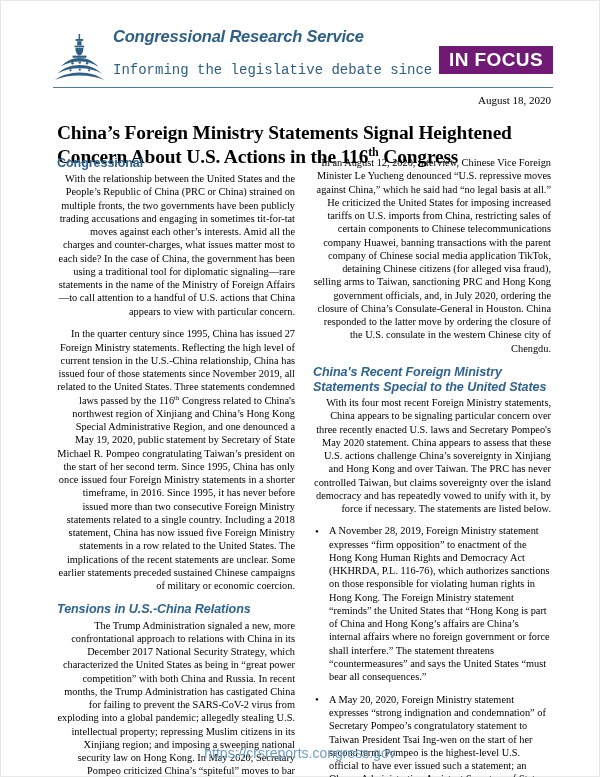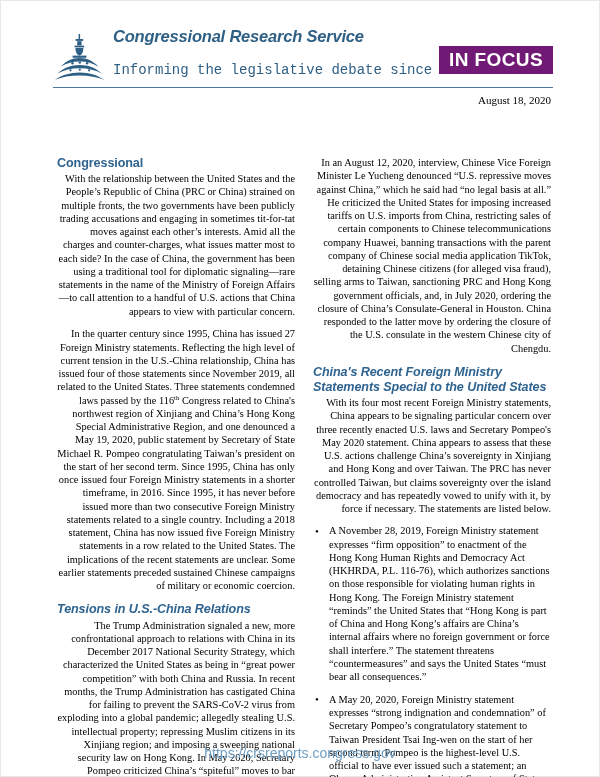--- a/index.html
+++ b/index.html
@@ -227,20 +227,25 @@
         <div class="brand-tagline">Informing the legislative debate since 1914</div>
       </div>
     </div>
     <div class="infocus-badge">IN FOCUS</div>
   </div>
 
   <div class="rule"></div>
 
   <div class="doc-date">August 18, 2020</div>
 
+  <h1 class="doc-title">
+    <span>China’s Foreign Ministry Statements Signal Heightened</span>
+    <br>
+    <span>Concern About U.S. Actions in the 116</span><sup>th</sup><span> Congress</span>
+  </h1>
 
   <div class="columns">
 
     <div class="col">
       <h2 class="sec">Congressional</h2>
       <p class="body">With the relationship between the United States and the People’s Republic of China (PRC or China) strained on multiple fronts, the two governments have been publicly trading accusations and engaging in sometimes tit-for-tat moves against each other’s interests. Amid all the charges and counter-charges, what issues matter most to each side? In the case of China, the government has been using a traditional tool for diplomatic signaling—rare statements in the name of the Ministry of Foreign Affairs—to call attention to a handful of U.S. actions that China appears to view with particular concern.</p>
       <p class="body"><span>In the quarter century since 1995, China has issued 27 Foreign Ministry statements. Reflecting the high level of current tension in the U.S.-China relationship, China has issued four of those statements since November 2019, all related to the United States. Three statements condemned laws passed by the 116</span><sup>th</sup><span> Congress related to China's northwest region of Xinjiang and China’s Hong Kong Special Administrative Region, and one denounced a May 19, 2020, public statement by Secretary of State Michael R. Pompeo congratulating Taiwan’s president on the start of her second term. Since 1995, China has only once issued four Foreign Ministry statements in a shorter timeframe, in 2016. Since 1995, it has never before issued more than two consecutive Foreign Ministry statements related to a single country. Including a 2018 statement, China has now issued five Foreign Ministry statements in a row related to the United States. The implications of the recent statements are unclear. Some earlier statements preceded sustained Chinese campaigns of military or economic coercion.</span></p>
 
       <h2 class="sec tight-top">Tensions in U.S.-China Relations</h2>
       <p class="body">The Trump Administration signaled a new, more confrontational approach to relations with China in its December 2017 National Security Strategy, which characterized the United States as being in “great power competition” with both China and Russia. In recent months, the Trump Administration has castigated China for failing to prevent the SARS-CoV-2 virus from exploding into a global pandemic; allegedly stealing U.S. intellectual property; repressing Muslim citizens in its Xinjiang region; and imposing a sweeping national security law on Hong Kong. In May 2020, Secretary Pompeo criticized China’s “spiteful” moves to bar Taiwan from attending a virtual meeting of the World Health Assembly, the governing body of the World Health Organization, as an observer. In July 2020, Secretary Pompeo alleged China was using “intimidation to undermine the sovereign rights of Southeast Asian coastal states in the South China Sea.” The Administration has also raised security concerns related to the operations of Chinese technology firms.</p>

